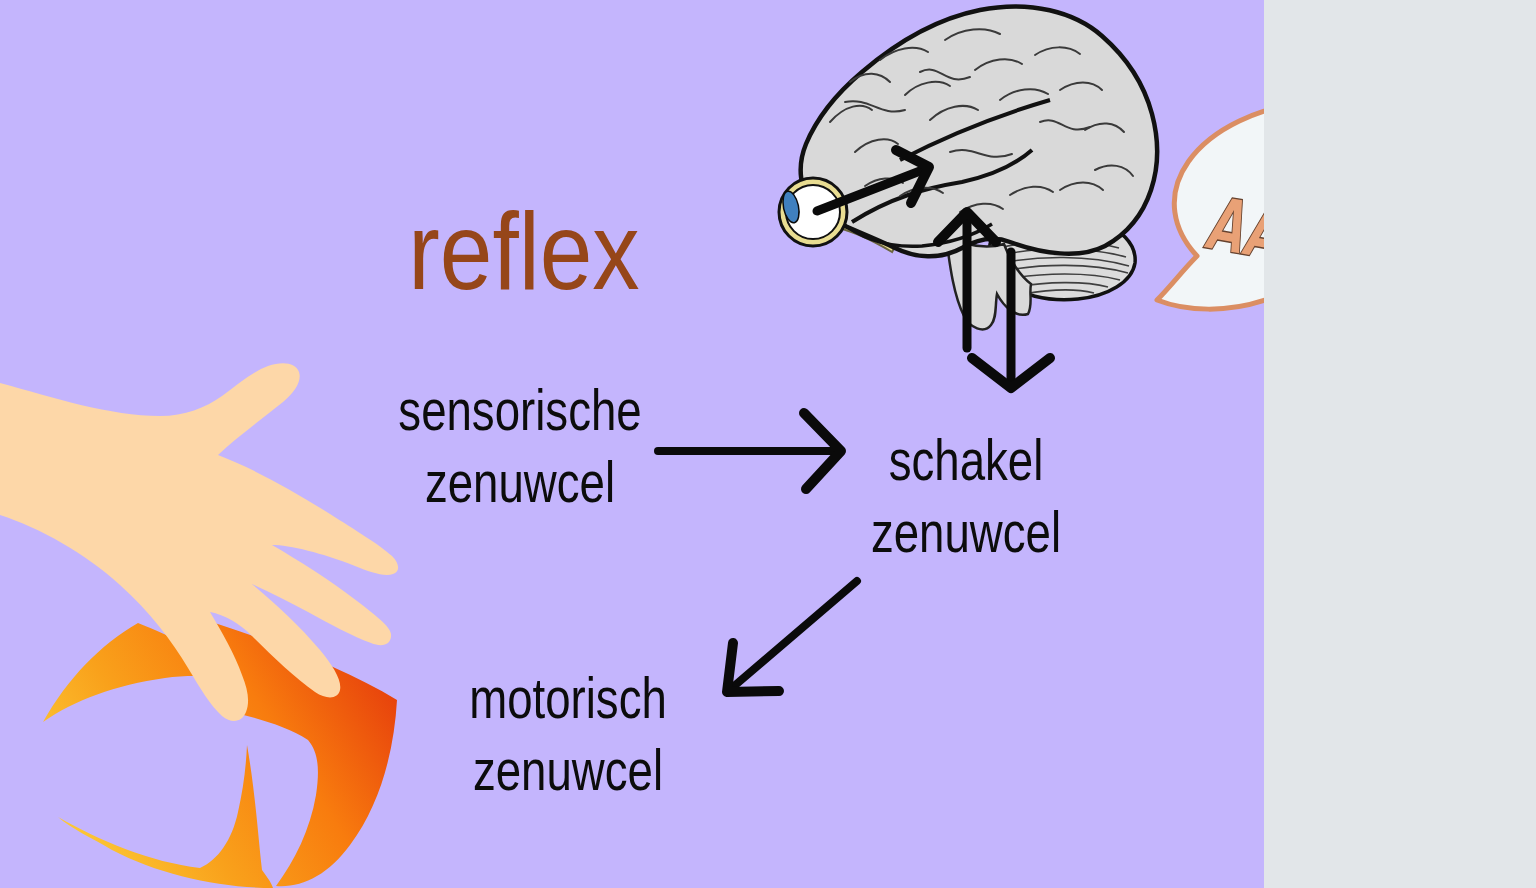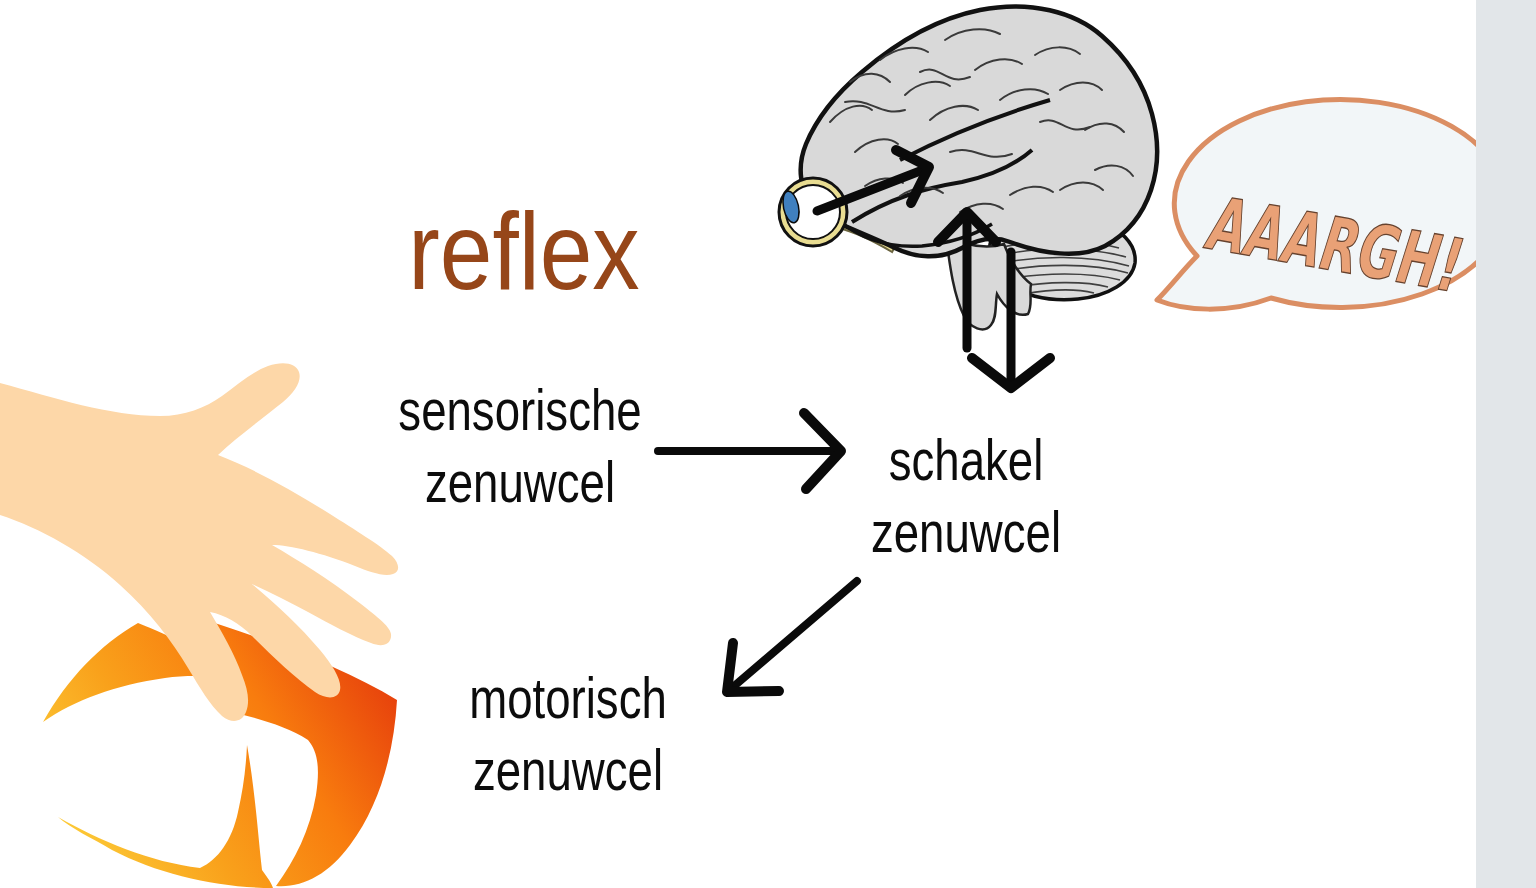--- a/index.html
+++ b/index.html
@@ -1,19 +1,19 @@
 <!DOCTYPE html>
 <html><head>
 <meta charset="utf-8">
 <style>
   html,body{margin:0;padding:0;background:#e2e6e9;}
   .canvas{
     position:relative;
-    width:1476px;height:888px;
-    background:#ffffff;
+    width:1264px;height:888px;
+    background:#c4b5fd;
     overflow:hidden;
     font-family:"Liberation Sans", sans-serif;
   }
   .illustration{position:absolute;left:0;top:0;}
   .page-title{
     position:absolute;left:378px;top:196px;width:292px;
     font-size:110px;line-height:1;color:#964619;
     text-align:center;
     transform:scaleX(0.86);transform-origin:center top;
     white-space:nowrap;

